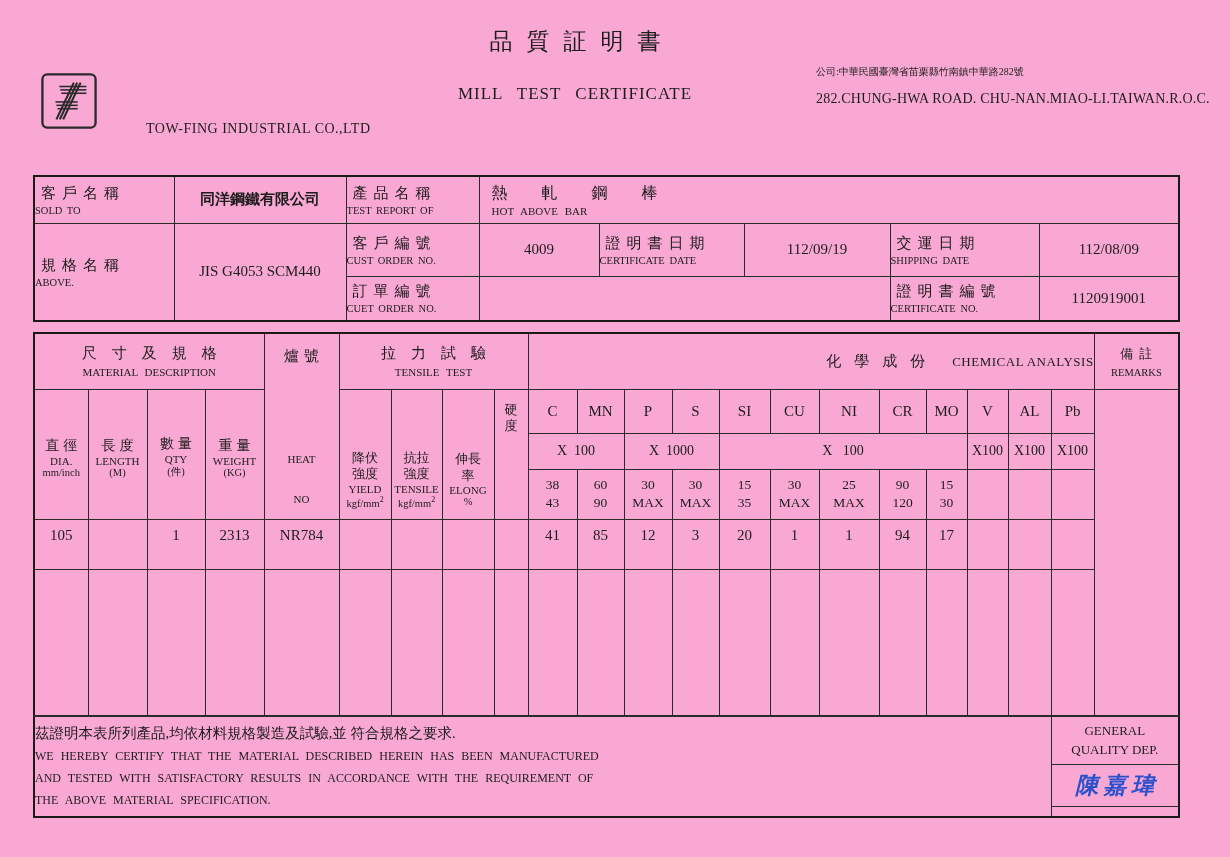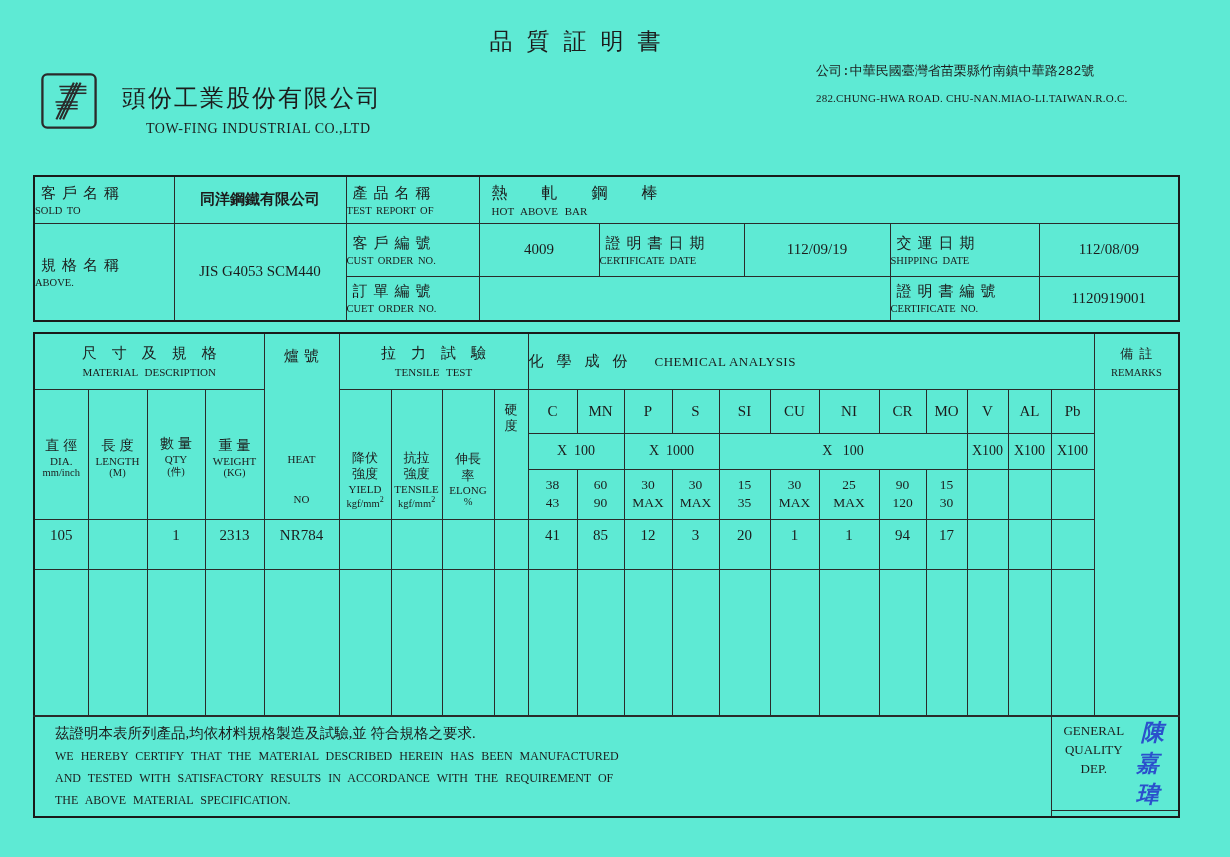--- a/index.html
+++ b/index.html
@@ -1,54 +1,54 @@
 <!DOCTYPE html>
 <html><head>
 <meta charset="utf-8">
 <style>
   html,body{margin:0;padding:0;background:#e8e8e8;}
   .page{
-    position:relative;width:1230px;height:857px;background:#5eead4;
+    position:relative;width:1230px;height:857px;background:#f9a8d4;
     font-family:"Liberation Serif","DejaVu Serif",serif;color:#1c1c1c;
     overflow:hidden;
   }
   *{box-sizing:border-box;}
 
   
   .doc-title{position:absolute;top:26px;left:380px;width:390px;text-align:center;
     font-size:23px;letter-spacing:14px;text-indent:14px;}
   .doc-subtitle{position:absolute;top:84px;left:380px;width:390px;text-align:center;
     font-size:17px;word-spacing:9px;letter-spacing:1px;}
   .logo{position:absolute;left:40px;top:72px;width:58px;height:58px;}
   .company-cjk{position:absolute;left:122px;top:82px;font-size:24px;letter-spacing:2px;}
   .company-en{position:absolute;left:146px;top:121px;font-size:14px;letter-spacing:.5px;}
   .addr{position:absolute;left:816px;top:58px;width:400px;line-height:27px;}
-  .addr-cjk{font-size:13px;display:block;font-family:Liberation Mono, monospace;}
-  .addr-en{font-size:11px;display:block;letter-spacing:.2px;}
+  .addr-cjk{font-size:10px;display:block;}
+  .addr-en{font-size:14px;display:block;letter-spacing:.2px;}
   .addr-tel{font-size:12.5px;display:inline-block;}
   .addr-fax{font-size:12.5px;display:inline-block;margin-left:64px;}
 
   
   table{border-collapse:collapse;table-layout:fixed;}
   td{border:1px solid #2a2a2a;padding:0;vertical-align:middle;overflow:hidden;}
   .info-table{position:absolute;left:33px;top:175px;width:1145px;border:2px solid #1a1a1a;}
   .main-table{position:absolute;left:33px;top:332px;width:1145px;border:2px solid #1a1a1a;}
 
   .lbl{text-align:left;}
   .lbl .cjk{display:block;font-size:15px;letter-spacing:6px;text-indent:6px;}
   .lbl .en{display:block;font-size:10.5px;word-spacing:2px;margin-top:2px;}
   .val{font-size:15px;text-align:center;}
   .bold{font-weight:600;margin-left:48px;}
   .product-val .cjk{display:block;font-size:16px;letter-spacing:34px;padding-left:12px;}
   .product-val .en{display:block;font-size:11px;word-spacing:4px;padding-left:12px;margin-top:1px;}
 
   
   .band .cjk{display:block;font-size:15px;letter-spacing:15px;text-indent:15px;text-align:center;}
   .band .en{display:block;font-size:11px;word-spacing:4px;text-align:center;margin-top:3px;}
-  .chem-band{text-align:left;font-size:15px;}
+  .chem-band{text-align:right;font-size:15px;}
   .chem-band .cjk{letter-spacing:13px;}
   .chem-band .en{font-size:13px;margin-left:14px;letter-spacing:.5px;}
   .remarks-hdr .cjk{display:block;font-size:13px;letter-spacing:6px;text-indent:6px;text-align:center;}
   .remarks-hdr .en{display:block;font-size:10.5px;text-align:center;margin-top:4px;}
 
   .heat-wrap{display:flex;flex-direction:column;height:182px;text-align:center;}
   .heat-wrap .cjk{font-size:15px;letter-spacing:5px;text-indent:5px;margin-top:12px;}
   .heat-wrap .en1{font-size:11px;margin-top:auto;margin-bottom:28px;}
   .heat-wrap .en2{font-size:11px;margin-bottom:12px;}
 
@@ -61,57 +61,57 @@
   .stack3 sup{font-size:8px;}
   .hard-cell{vertical-align:top;}
   .hard-cell .cjk2{display:block;text-align:center;font-size:13px;line-height:1.3;margin-top:12px;}
 
   .el-cell{text-align:center;font-size:15px;}
   .mult-cell{text-align:center;font-size:14px;white-space:pre;}
   .spec-cell{text-align:center;font-size:13.5px;line-height:1.3;}
   .spec-cell span{display:block;}
   .data-cell{vertical-align:top;text-align:center;font-size:15px;padding-top:7px;}
 
-  .cert-cell{vertical-align:top;padding:7px 20px;border-top-width:2px;}
+  .cert-cell{vertical-align:top;padding:7px 0;border-top-width:2px;}
   .cert-cjk{font-size:14.5px;margin:0 0 3px 0;}
   .cert-en{font-size:12px;word-spacing:4px;margin:4px 0 0 0;line-height:18px;}
   .dept-cell{vertical-align:top;border-top-width:2px;}
-  .dept-wrap{display:flex;flex-direction:row;height:94px;}
+  .dept-wrap{display:flex;flex-direction:column;height:94px;}
   .dept-name{border-bottom:1px solid #2a2a2a;text-align:center;font-size:13px;line-height:1.45;padding:5px 0 4px 0;}
   .dept-name span{display:block;}
   .sig-box{border-bottom:1px solid #2a2a2a;flex:0 0 42px;display:flex;align-items:center;justify-content:center;}
   .sig{font-size:23px;font-weight:bold;font-style:italic;letter-spacing:5px;text-indent:5px;}
   .dept-gap{flex:1;}
 </style>
 </head>
 <body>
 
 <div class="page">
 
   <div class="doc-title">品質証明書</div>
+  <div class="doc-subtitle">MILL TEST CERTIFICATE</div>
 
   <div class="logo">
     <svg viewBox="0 0 60 60" width="58" height="58">
       <rect x="2.5" y="2.5" width="55" height="55" rx="5" fill="none" stroke="#2a2a2a" stroke-width="2.4"></rect>
       <g stroke="#2a2a2a" fill="none" stroke-width="2.2">
         <path d="M35 11 L17 49"></path>
           <path d="M38.5 11 L20.5 49"></path>
           <path d="M42 11 L24 49"></path>
       </g>
       <g stroke="#2a2a2a" fill="none" stroke-width="1.6">
         <path d="M20 15 H48"></path>
           <path d="M21 18.5 H48"></path>
           <path d="M22 22 H48"></path>
         <path d="M16 31 H39"></path>
           <path d="M17 34.5 H39"></path>
           <path d="M18 38 H39"></path>
       </g>
     </svg>
   </div>
-  <div class="company-cjk">頭份工業股份有限公司</div>
   <div class="company-en">TOW-FING INDUSTRIAL CO.,LTD</div>
 
   <div class="addr">
     <span class="addr-cjk">公司:中華民國臺灣省苗栗縣竹南鎮中華路282號</span>
     <span class="addr-en">282.CHUNG-HWA  ROAD.  CHU-NAN.MIAO-LI.TAIWAN.R.O.C.</span>
   </div>
 
   <table class="info-table">
     <colgroup>
       <col style="width:140px">

